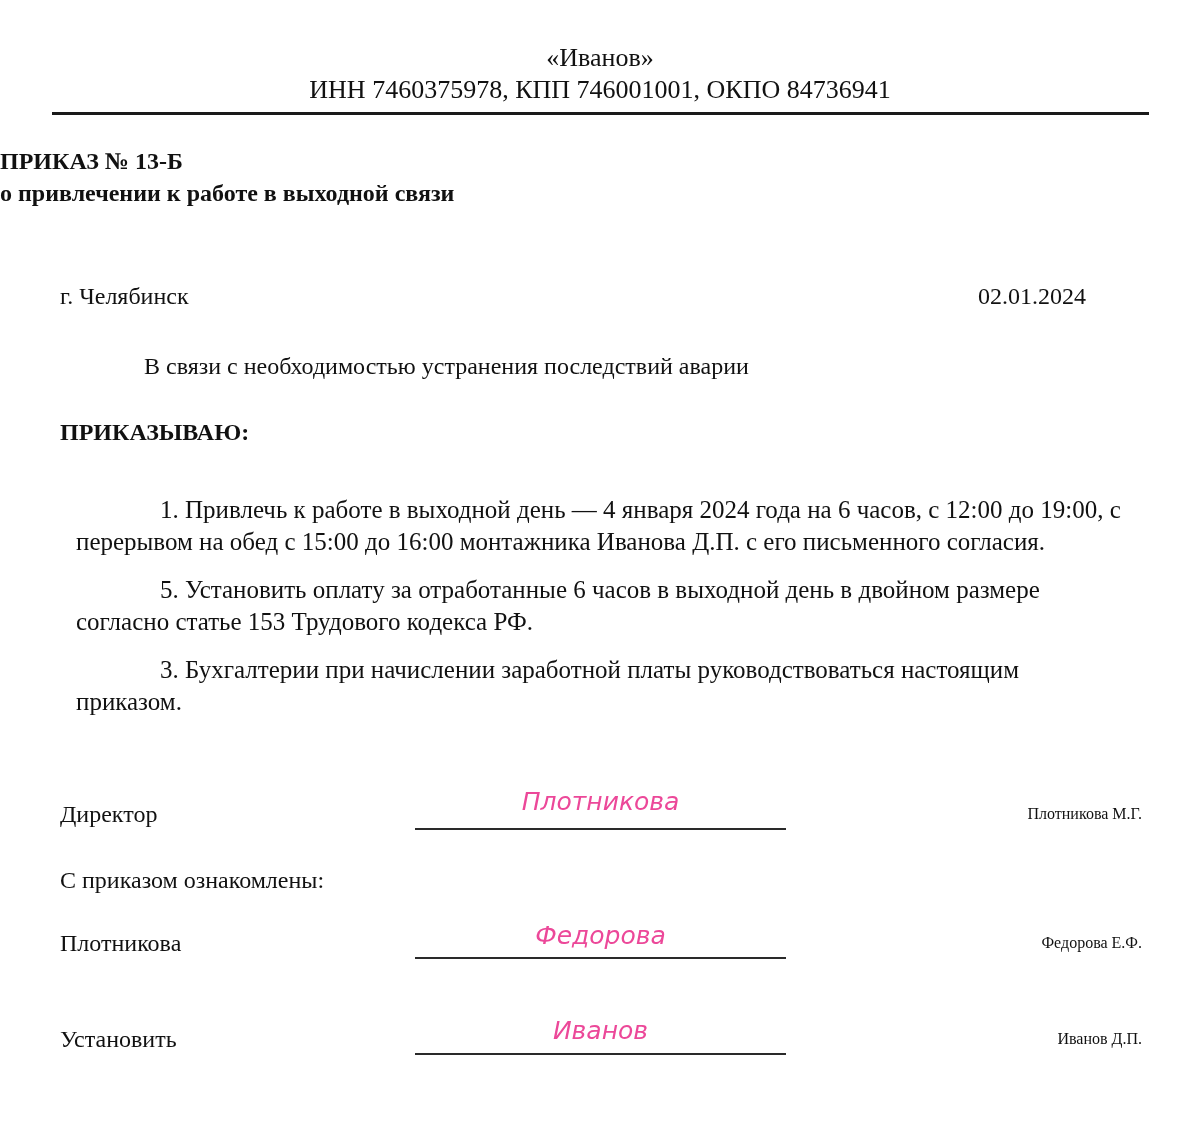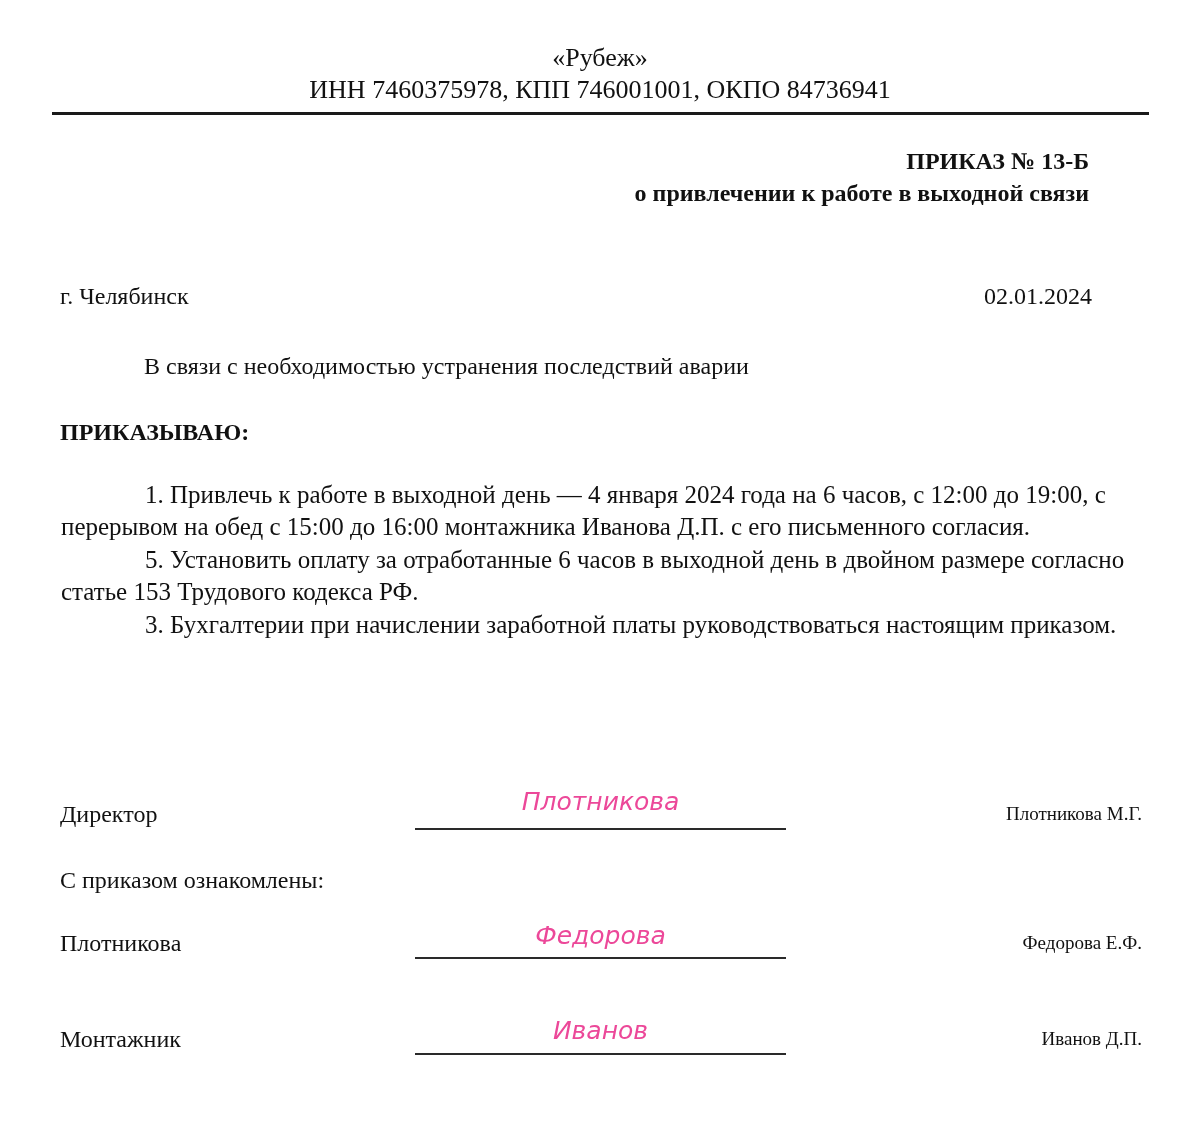--- a/index.html
+++ b/index.html
@@ -29,41 +29,41 @@
       left: 52px;
       top: 112px;
       width: 1097px;
       height: 3px;
       background: #1a1a1a;
     }
     .title {
       position: absolute;
       left: 0;
       width: 1089px;
-      text-align: right;
+      text-align: left;
       font-weight: bold;
       font-size: 24px;
       line-height: 32px;
       white-space: nowrap;
     }
     .text {
       position: absolute;
       font-size: 24px;
       line-height: 32px;
       white-space: nowrap;
     }
     .body-block {
       position: absolute;
       left: 60px;
       width: 1080px;
       font-size: 25px;
       line-height: 32px;
     }
     .para {
-      margin: 1px;
+      margin: 16px;
       text-indent: 84px;
       text-align: left;
     }
     .sig-line {
       position: absolute;
       left: 415px;
       width: 371px;
       height: 2px;
       background: #2a2a2a;
     }
@@ -75,40 +75,40 @@
       font-family: "DejaVu Sans", "Liberation Sans", sans-serif;
       font-style: italic;
       font-size: 25px;
       line-height: 30px;
       color: #ec4899;
       white-space: nowrap;
     }
     .sig-right {
       position: absolute;
       right: 58px;
-      font-size: 19px;
+      font-size: 16px;
       line-height: 32px;
       white-space: nowrap;
       text-align: right;
     }
   </style>
 </head>
 <body>
 
 <div>
 
-  <div class="center-line" style="top:42px;">«Рубеж»</div>
+  <div class="center-line" style="top:42px;">«Иванов»</div>
   <div class="center-line" style="top:74px;">ИНН 7460375978, КПП 746001001, ОКПО 84736941</div>
   <div class="header-rule"></div>
 
   <div class="title" style="top:145px;">ПРИКАЗ № 13-Б</div>
   <div class="title" style="top:177px;">о привлечении к работе в выходной связи</div>
 
   <div class="text" style="left:60px; top:280px;">г. Челябинск</div>
-  <div class="text" style="right:108px; top:280px;">02.01.2024</div>
+  <div class="text" style="right:114px; top:280px;">02.01.2024</div>
 
   <div class="text" style="left:144px; top:350px;">В связи с необходимостью устранения последствий аварии</div>
 
   <div class="text" style="left:60px; top:416px;font-weight:bold;">ПРИКАЗЫВАЮ:</div>
 
   <div class="body-block" style="top:478px;">
     <p class="para">1. Привлечь к работе в выходной день — 4 января 2024 года на 6 часов, с 12:00 до 19:00, с перерывом на обед с 15:00 до 16:00 монтажника Иванова Д.П. с его письменного согласия.</p>
     <p class="para">5. Установить оплату за отработанные 6 часов в выходной день в двойном размере согласно статье 153 Трудового кодекса РФ.</p>
     <p class="para">3. Бухгалтерии при начислении заработной платы руководствоваться настоящим приказом.</p>
   </div>
@@ -118,18 +118,18 @@
   <div class="sig-line" style="top:828px;"></div>
   <div class="sig-right" style="top:798px;">Плотникова М.Г.</div>
 
   <div class="text" style="left:60px; top:864px;text-align:center;">С приказом ознакомлены:</div>
 
   <div class="text" style="left:60px; top:927px;">Плотникова</div>
   <div class="sig-hand" style="top:921px;">Федорова</div>
   <div class="sig-line" style="top:957px;"></div>
   <div class="sig-right" style="top:927px;">Федорова Е.Ф.</div>
 
-  <div class="text" style="left:60px; top:1023px;">Монтажник</div>
+  <div class="text" style="left:60px; top:1023px;">Установить</div>
   <div class="sig-hand" style="top:1016px;">Иванов</div>
   <div class="sig-line" style="top:1053px;"></div>
   <div class="sig-right" style="top:1023px;">Иванов Д.П.</div>
 
 </div>
 
 </body></html>

